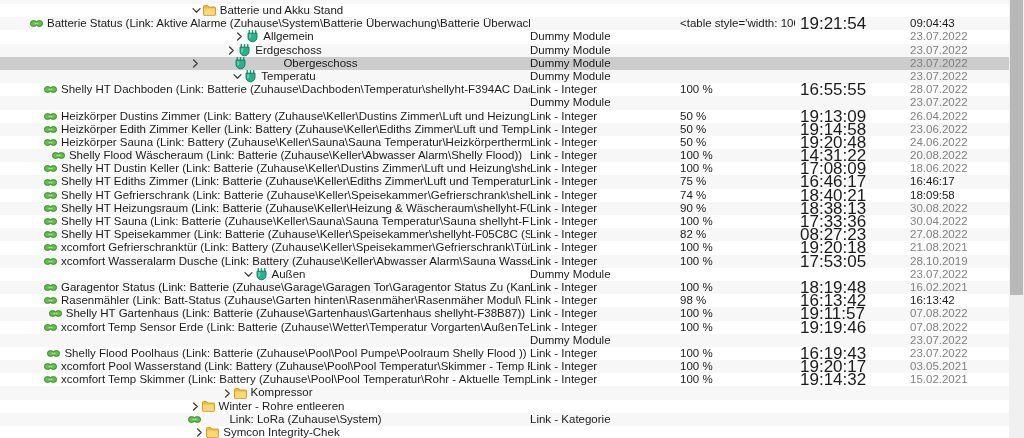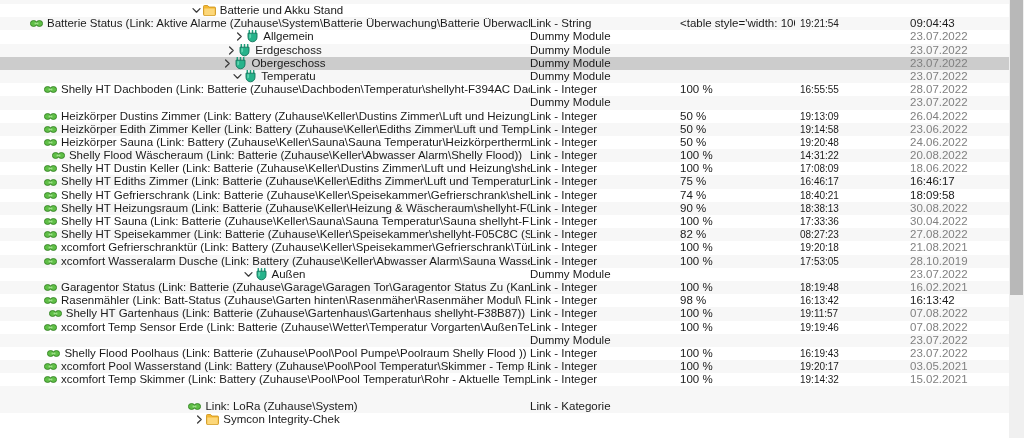--- a/index.html
+++ b/index.html
@@ -51,21 +51,21 @@
   .icon svg{display:block;}
   .label{
     padding-left:3px;
     overflow:hidden;text-overflow:clip;white-space:nowrap;
     font-size:11.5px;
     color:#1b1b1b;
   }
 
   .cell-type{position:absolute;left:530px;top:0;height:13.2px;width:145px;overflow:hidden;font-size:11.5px;color:#1b1b1b;}
   .cell-value{position:absolute;left:680px;top:0;height:13.2px;width:115px;overflow:hidden;font-size:11.5px;color:#1b1b1b;}
-  .cell-time{position:absolute;left:800px;top:0;height:13.2px;width:90px;overflow:hidden;font-size:10px;color:#1b1b1b;}
+  .cell-time{position:absolute;left:800px;top:0;height:13.2px;width:90px;overflow:hidden;font-size:17px;color:#1b1b1b;}
   .cell-date{position:absolute;left:910px;top:0;height:13.2px;width:95px;overflow:hidden;font-size:11.5px;color:#808080;}
   .cell-date.dark{color:#1b1b1b;}
 
   
   .scrollbar{
     position:absolute;right:0;top:0;width:15px;height:438px;
     background:#f0f0f0;
   }
   .scroll-thumb{
     position:absolute;left:1px;top:0;width:13px;height:295px;
@@ -104,21 +104,20 @@
           <span class="twisty"></span>
           <span class="icon">
             <svg width="13" height="9" viewBox="0 0 13 9">
               <rect x="0.4" y="1.6" width="6.4" height="5.8" rx="2.9" fill="#5fbf46" stroke="#2f7a20" stroke-width="0.8"></rect>
               <rect x="6.2" y="1.6" width="6.4" height="5.8" rx="2.9" fill="#5fbf46" stroke="#2f7a20" stroke-width="0.8"></rect>
               <rect x="4.6" y="3.6" width="3.8" height="1.8" fill="#9fe08a"></rect>
             </svg>
           </span>
           <span class="label">Batterie Status (Link: Aktive Alarme (Zuhause\System\Batterie Überwachung\Batterie Überwachung ...</span>
         </div>
-        <div class="cell-type">Link - String</div>
         <div class="cell-value">&lt;table style='width: 100%; bor...</div>
         <div class="cell-time">19:21:54</div>
         <div class="cell-date dark">09:04:43</div>
       </div>
       <div class="row">
         <div class="cell-name" style="left: 18px; width: 512px;">
           <span class="twisty">
             <svg width="7" height="9" viewBox="0 0 7 9">
               <path d="M1.6 1 L5.2 4.5 L1.6 8" fill="none" stroke="#3a3a3a" stroke-width="1.25" stroke-linecap="round" stroke-linejoin="round"></path>
             </svg>
@@ -152,21 +151,21 @@
             </svg>
           </span>
           <span class="label">Erdgeschoss</span>
         </div>
         <div class="cell-type">Dummy Module</div>
         <div class="cell-value"></div>
         <div class="cell-time"></div>
         <div class="cell-date">23.07.2022</div>
       </div>
       <div class="row sel">
-        <div class="cell-name" style="left: 18px; width: 512px;">
+        <div class="cell-name" style="left: 18px; width: 512px; gap: 32px;">
           <span class="twisty">
             <svg width="7" height="9" viewBox="0 0 7 9">
               <path d="M1.6 1 L5.2 4.5 L1.6 8" fill="none" stroke="#3a3a3a" stroke-width="1.25" stroke-linecap="round" stroke-linejoin="round"></path>
             </svg>
           </span>
           <span class="icon">
             <svg width="11" height="13" viewBox="0 0 11 13">
               <path d="M2.3 0.6 V3.2 M5.5 0.6 V3.0 M8.7 0.6 V3.2" stroke="#1f9e7a" stroke-width="1.5" stroke-linecap="round"></path>
               <path d="M1.0 3.2 H10.0 V7.2 A4.5 4.5 0 0 1 5.5 11.8 A4.5 4.5 0 0 1 1.0 7.2 Z" fill="#27b38b" stroke="#12745a" stroke-width="0.9"></path>
               <path d="M2.3 4.3 H4.1 V7.0 A1.6 1.6 0 0 1 2.3 8.4 Z" fill="#6ddcb8" opacity="0.85"></path>
@@ -597,55 +596,89 @@
             </svg>
           </span>
           <span class="label">xcomfort Temp Skimmer (Link: Battery (Zuhause\Pool\Pool Temperatur\Rohr - Aktuelle Temperatu...</span>
         </div>
         <div class="cell-type">Link - Integer</div>
         <div class="cell-value">100 %</div>
         <div class="cell-time">19:14:32</div>
         <div class="cell-date">15.02.2021</div>
       </div>
       <div class="row alt">
-        <div class="cell-type"></div>
-        <div class="cell-value"></div>
-        <div class="cell-time"></div>
-        <div class="cell-date"></div>
-      </div>
-      <div class="row alt">
-        <div class="cell-name" style="left: 4px; width: 526px;">
-          <span class="twisty"></span>
-          <span class="icon">
-            <svg width="13" height="9" viewBox="0 0 13 9">
-              <rect x="0.4" y="1.6" width="6.4" height="5.8" rx="2.9" fill="#5fbf46" stroke="#2f7a20" stroke-width="0.8"></rect>
-              <rect x="6.2" y="1.6" width="6.4" height="5.8" rx="2.9" fill="#5fbf46" stroke="#2f7a20" stroke-width="0.8"></rect>
-              <rect x="4.6" y="3.6" width="3.8" height="1.8" fill="#9fe08a"></rect>
-            </svg>
-          </span>
-          <span class="label">Link: LoRa (Zuhause\System)</span>
-        </div>
-        <div class="cell-type">Link - Kategorie</div>
-        <div class="cell-value"></div>
-        <div class="cell-time"></div>
-        <div class="cell-date"></div>
-      </div>
-      <div class="row">
         <div class="cell-name" style="left: 4px; width: 526px;">
           <span class="twisty">
             <svg width="7" height="9" viewBox="0 0 7 9">
               <path d="M1.6 1 L5.2 4.5 L1.6 8" fill="none" stroke="#3a3a3a" stroke-width="1.25" stroke-linecap="round" stroke-linejoin="round"></path>
             </svg>
           </span>
           <span class="icon">
             <svg width="13" height="11" viewBox="0 0 13 11">
               <path d="M0.5 1.5 A1 1 0 0 1 1.5 0.5 H4.6 L5.9 2 H11.5 A1 1 0 0 1 12.5 3 V9.5 A1 1 0 0 1 11.5 10.5 H1.5 A1 1 0 0 1 0.5 9.5 Z" fill="#f5b731" stroke="#c98f14" stroke-width="0.8"></path>
               <path d="M1.3 3.6 H11.7 V9.4 A0.8 0.8 0 0 1 10.9 10.2 H2.1 A0.8 0.8 0 0 1 1.3 9.4 Z" fill="#fcd77a" stroke="none"></path>
             </svg>
           </span>
+          <span class="label">Kompressor</span>
+        </div>
+        <div class="cell-type"></div>
+        <div class="cell-value"></div>
+        <div class="cell-time"></div>
+        <div class="cell-date"></div>
+      </div>
+      <div class="row">
+        <div class="cell-name" style="left: 4px; width: 526px;">
+          <span class="twisty">
+            <svg width="7" height="9" viewBox="0 0 7 9">
+              <path d="M1.6 1 L5.2 4.5 L1.6 8" fill="none" stroke="#3a3a3a" stroke-width="1.25" stroke-linecap="round" stroke-linejoin="round"></path>
+            </svg>
+          </span>
+          <span class="icon">
+            <svg width="13" height="11" viewBox="0 0 13 11">
+              <path d="M0.5 1.5 A1 1 0 0 1 1.5 0.5 H4.6 L5.9 2 H11.5 A1 1 0 0 1 12.5 3 V9.5 A1 1 0 0 1 11.5 10.5 H1.5 A1 1 0 0 1 0.5 9.5 Z" fill="#f5b731" stroke="#c98f14" stroke-width="0.8"></path>
+              <path d="M1.3 3.6 H11.7 V9.4 A0.8 0.8 0 0 1 10.9 10.2 H2.1 A0.8 0.8 0 0 1 1.3 9.4 Z" fill="#fcd77a" stroke="none"></path>
+            </svg>
+          </span>
+          <span class="label">Winter - Rohre entleeren</span>
+        </div>
+        <div class="cell-type"></div>
+        <div class="cell-value"></div>
+        <div class="cell-time"></div>
+        <div class="cell-date"></div>
+      </div>
+      <div class="row alt">
+        <div class="cell-name" style="left: 4px; width: 526px; gap: 24px;">
+          <span class="twisty"></span>
+          <span class="icon">
+            <svg width="13" height="9" viewBox="0 0 13 9">
+              <rect x="0.4" y="1.6" width="6.4" height="5.8" rx="2.9" fill="#5fbf46" stroke="#2f7a20" stroke-width="0.8"></rect>
+              <rect x="6.2" y="1.6" width="6.4" height="5.8" rx="2.9" fill="#5fbf46" stroke="#2f7a20" stroke-width="0.8"></rect>
+              <rect x="4.6" y="3.6" width="3.8" height="1.8" fill="#9fe08a"></rect>
+            </svg>
+          </span>
+          <span class="label">Link: LoRa (Zuhause\System)</span>
+        </div>
+        <div class="cell-type">Link - Kategorie</div>
+        <div class="cell-value"></div>
+        <div class="cell-time"></div>
+        <div class="cell-date"></div>
+      </div>
+      <div class="row">
+        <div class="cell-name" style="left: 4px; width: 526px;">
+          <span class="twisty">
+            <svg width="7" height="9" viewBox="0 0 7 9">
+              <path d="M1.6 1 L5.2 4.5 L1.6 8" fill="none" stroke="#3a3a3a" stroke-width="1.25" stroke-linecap="round" stroke-linejoin="round"></path>
+            </svg>
+          </span>
+          <span class="icon">
+            <svg width="13" height="11" viewBox="0 0 13 11">
+              <path d="M0.5 1.5 A1 1 0 0 1 1.5 0.5 H4.6 L5.9 2 H11.5 A1 1 0 0 1 12.5 3 V9.5 A1 1 0 0 1 11.5 10.5 H1.5 A1 1 0 0 1 0.5 9.5 Z" fill="#f5b731" stroke="#c98f14" stroke-width="0.8"></path>
+              <path d="M1.3 3.6 H11.7 V9.4 A0.8 0.8 0 0 1 10.9 10.2 H2.1 A0.8 0.8 0 0 1 1.3 9.4 Z" fill="#fcd77a" stroke="none"></path>
+            </svg>
+          </span>
           <span class="label">Symcon Integrity-Chek</span>
         </div>
         <div class="cell-type"></div>
         <div class="cell-value"></div>
         <div class="cell-time"></div>
         <div class="cell-date"></div>
       </div>
     </div>
 
   <div class="scrollbar">

